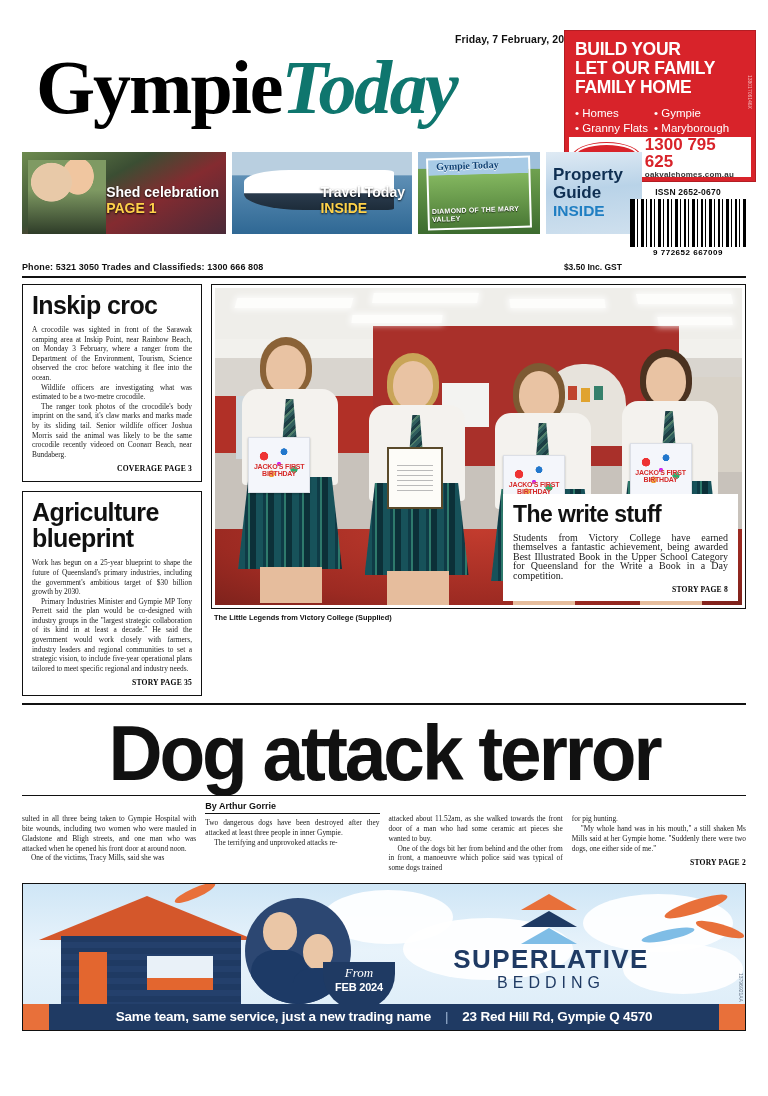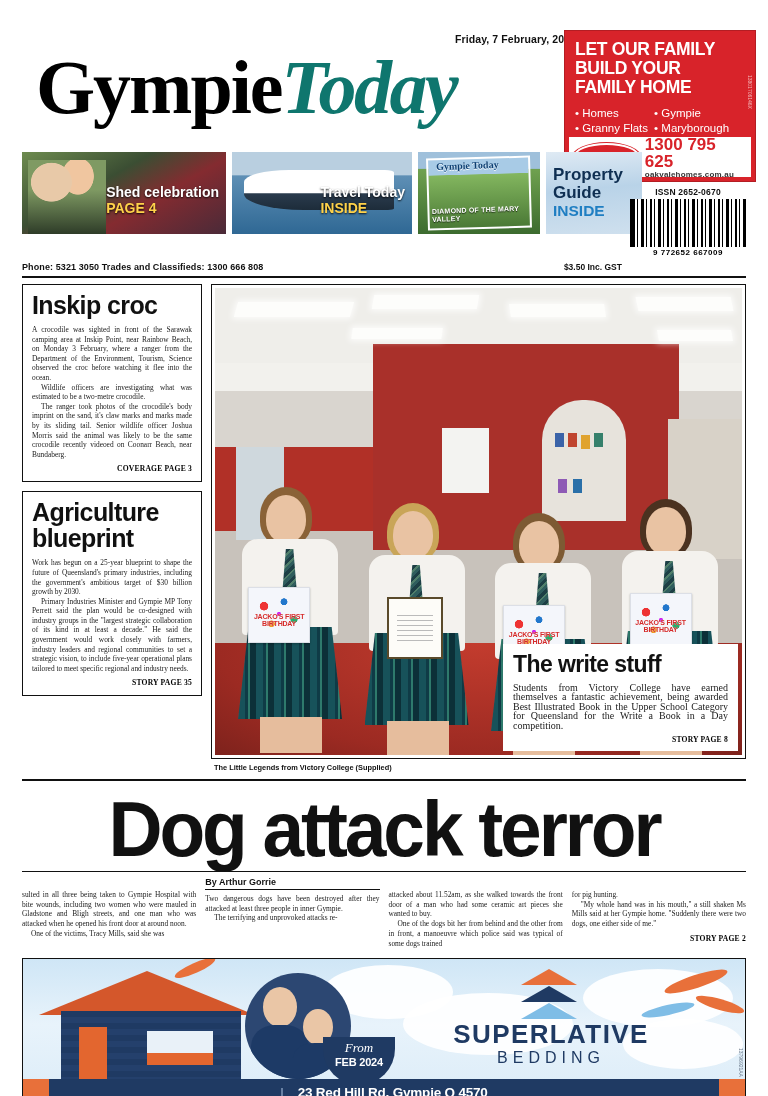--- a/index.html
+++ b/index.html
@@ -136,21 +136,21 @@
   .box p {
     font-size: 7.4px; line-height: 9.6px; text-align: justify; color: #1a1a1a;
     font-family: "Liberation Serif", serif;
   }
   .box p + p { text-indent: 9px; }
   .readmore { text-align: right; font-size: 7.6px; font-weight: 700; margin-top: 5px;
     font-family: "Liberation Serif", serif; letter-spacing: .2px; }
 
   .photo-frame { position: relative; border: 1px solid #111; padding: 3px; }
   .photo {
-    position: relative; width: 100%; height: 467px; overflow: hidden;
+    position: relative; width: 100%; height: 317px; overflow: hidden;
     background:
       linear-gradient(180deg,#efeeea 0 16%, transparent 16%),
       linear-gradient(180deg, #f2f1ed 0 22%, #d9d5cf 22% 34%, #b13027 34% 52%, #c8c2bb 52% 78%, #b2332b 78% 100%);
   }
   
   .light { position: absolute; background: #fdfdfb; box-shadow: 0 0 6px 2px rgba(255,255,255,.8); }
   
   .redwall { position: absolute; left: 30%; top: 12%; width: 58%; height: 44%; background: #a9302a; }
   
   .shelf { position: absolute; background: #e7e3dc; }
@@ -263,22 +263,22 @@
 <body>
 
 <div class="page">
 
   <div class="masthead-row">
     <div class="date-line">Friday, 7 February, 2025</div>
     <div class="logo"><span>Gympie</span><span class="today">Today</span></div>
 
     <div class="oakvale">
       <div class="oakvale-head">
+        <div>BUILD YOUR</div>
         <div>LET OUR FAMILY</div>
-        <div>BUILD YOUR</div>
         <div>FAMILY HOME</div>
       </div>
       <div class="oakvale-bullets">
         <ul>
           <li>Homes</li>
           <li>Granny Flats</li>
         </ul>
         <ul>
           <li>Gympie</li>
           <li>Maryborough</li>
@@ -293,21 +293,21 @@
         </div>
       </div>
     </div>
   </div>
 
   <div class="promo-strip">
 
     <div class="promo promo-shed">
       <div class="promo-cap">
         <span>Shed celebration</span>
-        <span class="pg">PAGE 4</span>
+        <span class="pg">PAGE 1</span>
       </div>
     </div>
 
     <div class="promo promo-travel">
       <div class="promo-cap">
         <span>Travel Today</span>
         <span class="pg">INSIDE</span>
       </div>
     </div>
 
@@ -512,19 +512,20 @@
 
       <div class="brandtext">
         <div class="bt1">SUPERLATIVE</div>
         <div class="bt2">BEDDING</div>
       </div>
 
       <div class="vert-credit">13796921AA</div>
 
       <div class="adbar">
         <div class="adbar-cap-l"></div>
+        <span>Same team, same service, just a new trading name</span>
         <span class="sep">|</span>
         <span>23 Red Hill Rd, Gympie Q 4570</span>
         <div class="adbar-cap-r"></div>
       </div>
     </div>
   </div>
 </div>
 
 </body></html>

